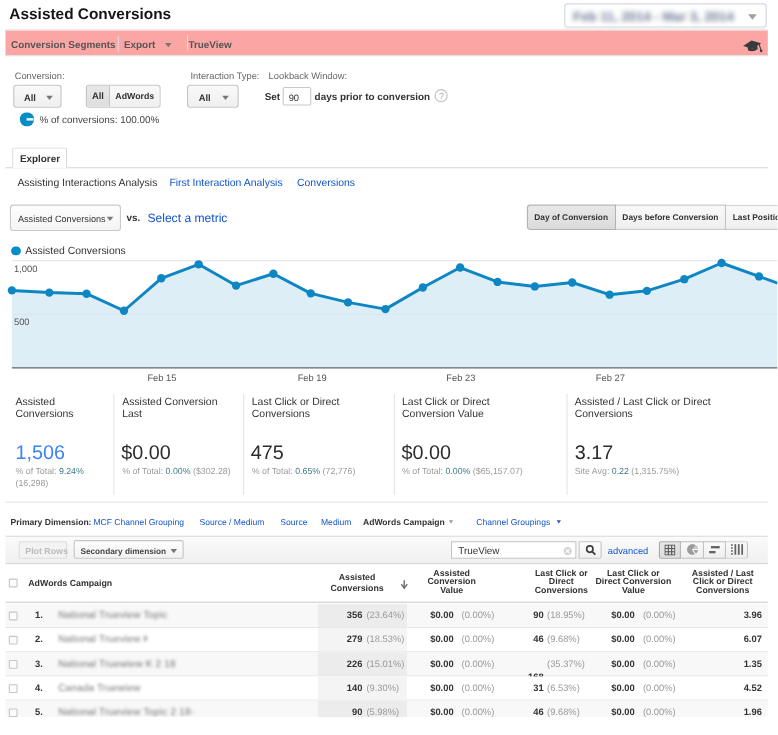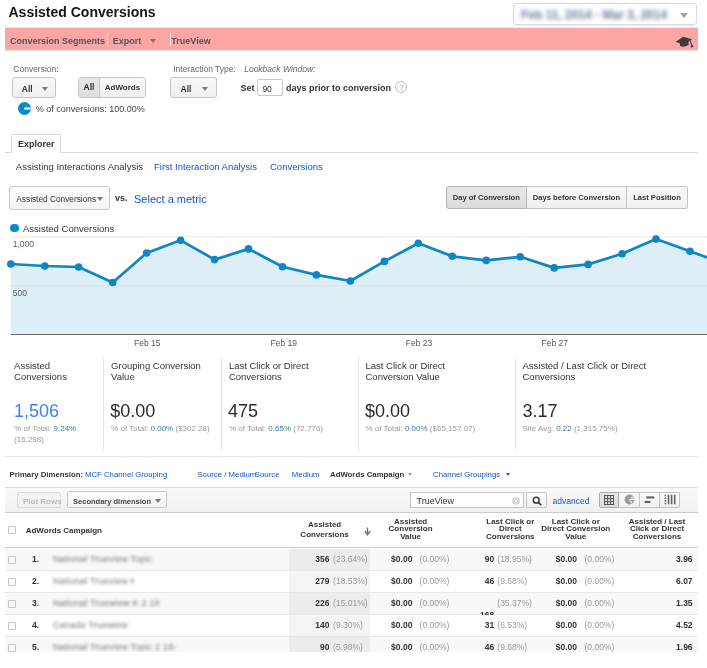--- a/index.html
+++ b/index.html
@@ -35,21 +35,21 @@
       <path d="M4.6,5.4 L4.6,9.3 Q9,12 13.4,9.3 L13.4,5.4 L9,8.3 Z"></path>
       <path d="M14.8,5.2 L15.6,10.6 L16.6,10.5 L15.8,5.1 Z"></path>
       <circle cx="16.2" cy="11.4" r="1.2"></circle>
     </g>
   </svg>
 </div>
 
 <div class="abs nw" style="left:13.3px; top:63.5px; font-size:8.5px; color:#666;">Conversion:</div>
 <div class="abs nw" style="left:78px; top:81px; font-size:8.5px; color:#666;">Type:</div>
 <div class="abs nw" style="left:173.2px; top:63.5px; font-size:8.5px; color:#666;">Interaction Type:</div>
-<div class="abs nw" style="left:244.2px; top:63.5px; font-size:8.5px; color:#666;font-style:italic;">Lookback Window:</div>
+<div class="abs nw" style="left:244.2px; top:63.5px; font-size:8.5px; color:#666;">Lookback Window:</div>
 
 <div class="abs" style="left:11.8px; top:77px; width:44.6px; height:20.5px; background:linear-gradient(#f9f9f9,#efefef); border:1px solid #c4c4c4; border-radius:3px;">
   <span class="abs b" style="left:9px; top:6px; font-size:8.5px; color:#333;">All</span>
   <span class="caret abs" style="right:7px; top:9px;"></span>
 </div>
 
 <div class="abs" style="left:78px; top:77px; width:68px; height:20.5px; border:1px solid #c4c4c4; border-radius:3px; overflow:hidden; display:flex;">
   <div style="width:21px; background:linear-gradient(#e7e7e7,#dedede); border-right:1px solid #c4c4c4; display:flex; align-items:center; justify-content:center; font-size:8.5px; font-weight:bold; color:#333;">All</div>
   <div style="flex:1; background:linear-gradient(#f9f9f9,#efefef); display:flex; align-items:center; justify-content:center; font-size:8px; font-weight:bold; color:#333;">AdWords</div>
 </div>
@@ -82,21 +82,21 @@
 <div class="abs nw lnk" style="left:270px; top:161.3px; font-size:9.5px;">Conversions</div>
 
 <div class="abs" style="left:9.3px; top:186px; width:101px; height:24px; border:1px solid #c9c9c9; border-radius:3px; background:linear-gradient(#fdfdfd,#f4f4f4);">
   <span class="abs nw" style="left:6px; top:7px; font-size:8.3px; color:#333;">Assisted Conversions</span>
   <span class="caret abs" style="right:6px; top:10px;"></span>
 </div>
 <div class="abs b nw" style="left:115px; top:193px; font-size:9px; color:#333;">vs.</div>
 <div class="abs nw lnk" style="left:134px; top:193px; font-size:11px;">Select a metric</div>
 
 <div class="abs" style="left:445.7px; top:186px; height:23.4px; display:flex;">
-  <div class="nw" style="background:linear-gradient(#e8e8e8,#dbdbdb); border:1px solid #b3b3b3; border-radius:3px 0 0 3px; font-size:7.6px; font-weight:bold; color:#333; padding:0 6px; display:flex; align-items:center;">Day of Conversion</div>
+  <div class="nw" style="background:linear-gradient(#e8e8e8,#dbdbdb); border:1px solid #b3b3b3; border-radius:3px 0 0 3px; font-size:7.6px; font-weight:bold; color:#333; padding:0 6px; display:flex; align-items:center;margin-left:33px;">Day of Conversion</div>
   <div class="nw" style="background:linear-gradient(#f9f9f9,#efefef); border:1px solid #c4c4c4; border-left:none; font-size:7.6px; font-weight:bold; color:#333; padding:0 6px; display:flex; align-items:center;">Days before Conversion</div>
   <div class="nw" style="background:linear-gradient(#f9f9f9,#efefef); border:1px solid #c4c4c4; border-left:none; border-radius:0 3px 3px 0; font-size:7.6px; font-weight:bold; color:#333; padding:0 6px; display:flex; align-items:center;">Last Position</div>
 </div>
 
 <div class="abs" style="left:10.3px; top:223.8px; width:8.5px; height:8.5px; border-radius:50%; background:#058dc7;"></div>
 <div class="abs nw" style="left:23px; top:223.3px; font-size:9.5px; color:#333;">Assisted Conversions</div>
 
 <svg class="abs" style="left:0; top:215px;" width="707" height="133" viewBox="0 0 707 133">
   <path fill="#deeef7" d="M10.8,49 L44.8,51 L78.7,52 L112.7,67.5 L146.6,38 L180.6,25.3 L214.6,44.6 L248.5,33.9 L282.5,51.7 L316.4,59.9 L350.4,66 L384.4,46.4 L418.3,28.2 L452.3,41.3 L486.2,45.4 L520.2,41.8 L554.2,52.9 L588.1,49.4 L622.1,38.8 L656.0,24.1 L690.0,36.3 L707,42.4 L707,119.5 L10.8,119.5 Z"></path>
   <line x1="10.8" y1="21.9" x2="707" y2="21.9" stroke="#e8e8e8" stroke-width="1"></line>
@@ -136,41 +136,41 @@
 
 <div class="abs" style="left:103.1px; top:358px; width:1px; height:92px; background:#e5e5e5;"></div>
 <div class="abs" style="left:220.8px; top:358px; width:1px; height:92px; background:#e5e5e5;"></div>
 <div class="abs" style="left:357.5px; top:358px; width:1px; height:92px; background:#e5e5e5;"></div>
 <div class="abs" style="left:514.5px; top:358px; width:1px; height:92px; background:#e5e5e5;"></div>
 
 <div class="abs" style="left:14.1px; top:361px; width:88px; font-size:9.5px; color:#333; line-height:10.5px;">Assisted Conversions</div>
 <div class="abs nw" style="left:14px; top:400.8px; font-size:18px; color:#3b82f6;">1,506</div>
 <div class="abs" style="left:14.1px; top:424.3px; width:89px; font-size:8px; color:#9a9a9a; line-height:10.5px;">% of Total: <span style="color:#3d7b87;">9.24%</span> (16,298)</div>
 
-<div class="abs" style="left:111.1px; top:361px; width:100px; font-size:9.5px; color:#333; line-height:10.5px;">Grouping Conversion Value</div>
+<div class="abs" style="left:111.1px; top:361px; width:100px; font-size:9.5px; color:#333; line-height:10.5px;">Assisted Conversion Last</div>
 <div class="abs nw" style="left:110.2px; top:400.8px; font-size:18px; color:#2c2c2c;">$0.00</div>
 <div class="abs nw" style="left:111.1px; top:424.3px; font-size:8px; color:#9a9a9a;">% of Total: <span style="color:#3d7b87;">0.00%</span> ($302.28)</div>
 
 <div class="abs" style="left:228.9px; top:361px; width:110px; font-size:9.5px; color:#333; line-height:10.5px;">Last Click or Direct Conversions</div>
 <div class="abs nw" style="left:227.9px; top:400.8px; font-size:18px; color:#2c2c2c;">475</div>
 <div class="abs nw" style="left:228.9px; top:424.3px; font-size:8px; color:#9a9a9a;">% of Total: <span style="color:#3d7b87;">0.65%</span> (72,776)</div>
 
 <div class="abs" style="left:365.5px; top:361px; width:130px; font-size:9.5px; color:#333; line-height:10.5px;">Last Click or Direct Conversion Value</div>
 <div class="abs nw" style="left:365px; top:400.8px; font-size:18px; color:#2c2c2c;">$0.00</div>
 <div class="abs nw" style="left:365.5px; top:424.3px; font-size:8px; color:#9a9a9a;">% of Total: <span style="color:#3d7b87;">0.00%</span> ($65,157.07)</div>
 
 <div class="abs" style="left:522.5px; top:361px; width:130px; font-size:9.5px; color:#333; line-height:10.5px;">Assisted / Last Click or Direct Conversions</div>
 <div class="abs nw" style="left:522.5px; top:400.8px; font-size:18px; color:#2c2c2c;">3.17</div>
 <div class="abs nw" style="left:522.5px; top:424.3px; font-size:8px; color:#9a9a9a;">Site Avg: <span style="color:#3d7b87;">0.22</span> (1,315.75%)</div>
 
 <div class="abs" style="left:4.5px; top:456px; width:693px; height:1px; background:#e5e5e5;"></div>
 
 <div class="abs b nw" style="left:9.5px; top:469.8px; font-size:7.8px; color:#333;">Primary Dimension:</div>
 <div class="abs nw lnk" style="left:84.9px; top:469.8px; font-size:7.8px;">MCF Channel Grouping</div>
-<div class="abs nw lnk" style="left:181.4px; top:469.8px; font-size:7.8px;margin-left:16px;">Source / Medium</div>
+<div class="abs nw lnk" style="left:181.4px; top:469.8px; font-size:7.8px;">Source / Medium</div>
 <div class="abs nw lnk" style="left:254.8px; top:469.8px; font-size:7.8px;">Source</div>
 <div class="abs nw lnk" style="left:291.8px; top:469.8px; font-size:7.8px;">Medium</div>
 <div class="abs b nw" style="left:330px; top:469.8px; font-size:7.8px; color:#333;">AdWords Campaign</div>
 <span class="abs" style="left:407.5px; top:473.2px; width:0; height:0; border-left:2.8px solid transparent; border-right:2.8px solid transparent; border-top:3.5px solid #999;"></span>
 <div class="abs nw lnk" style="left:433px; top:469.8px; font-size:7.8px;">Channel Groupings</div>
 <span class="abs" style="left:505.5px; top:473.2px; width:0; height:0; border-left:2.8px solid transparent; border-right:2.8px solid transparent; border-top:3.5px solid #35c;"></span>
 
 <div class="abs" style="left:4.5px; top:487px; width:693px; height:26px; background:linear-gradient(#fafafa,#f0f0f0); border-top:1px solid #dadada; border-bottom:1px solid #ccc;">
   <div class="abs" style="left:12.5px; top:4px; width:43.8px; height:15.5px; border:1px solid #ddd; border-radius:2px; background:#f3f3f3;">
     <span class="abs b nw" style="left:5px; top:3.5px; font-size:8px; color:#bbb;">Plot Rows</span>

